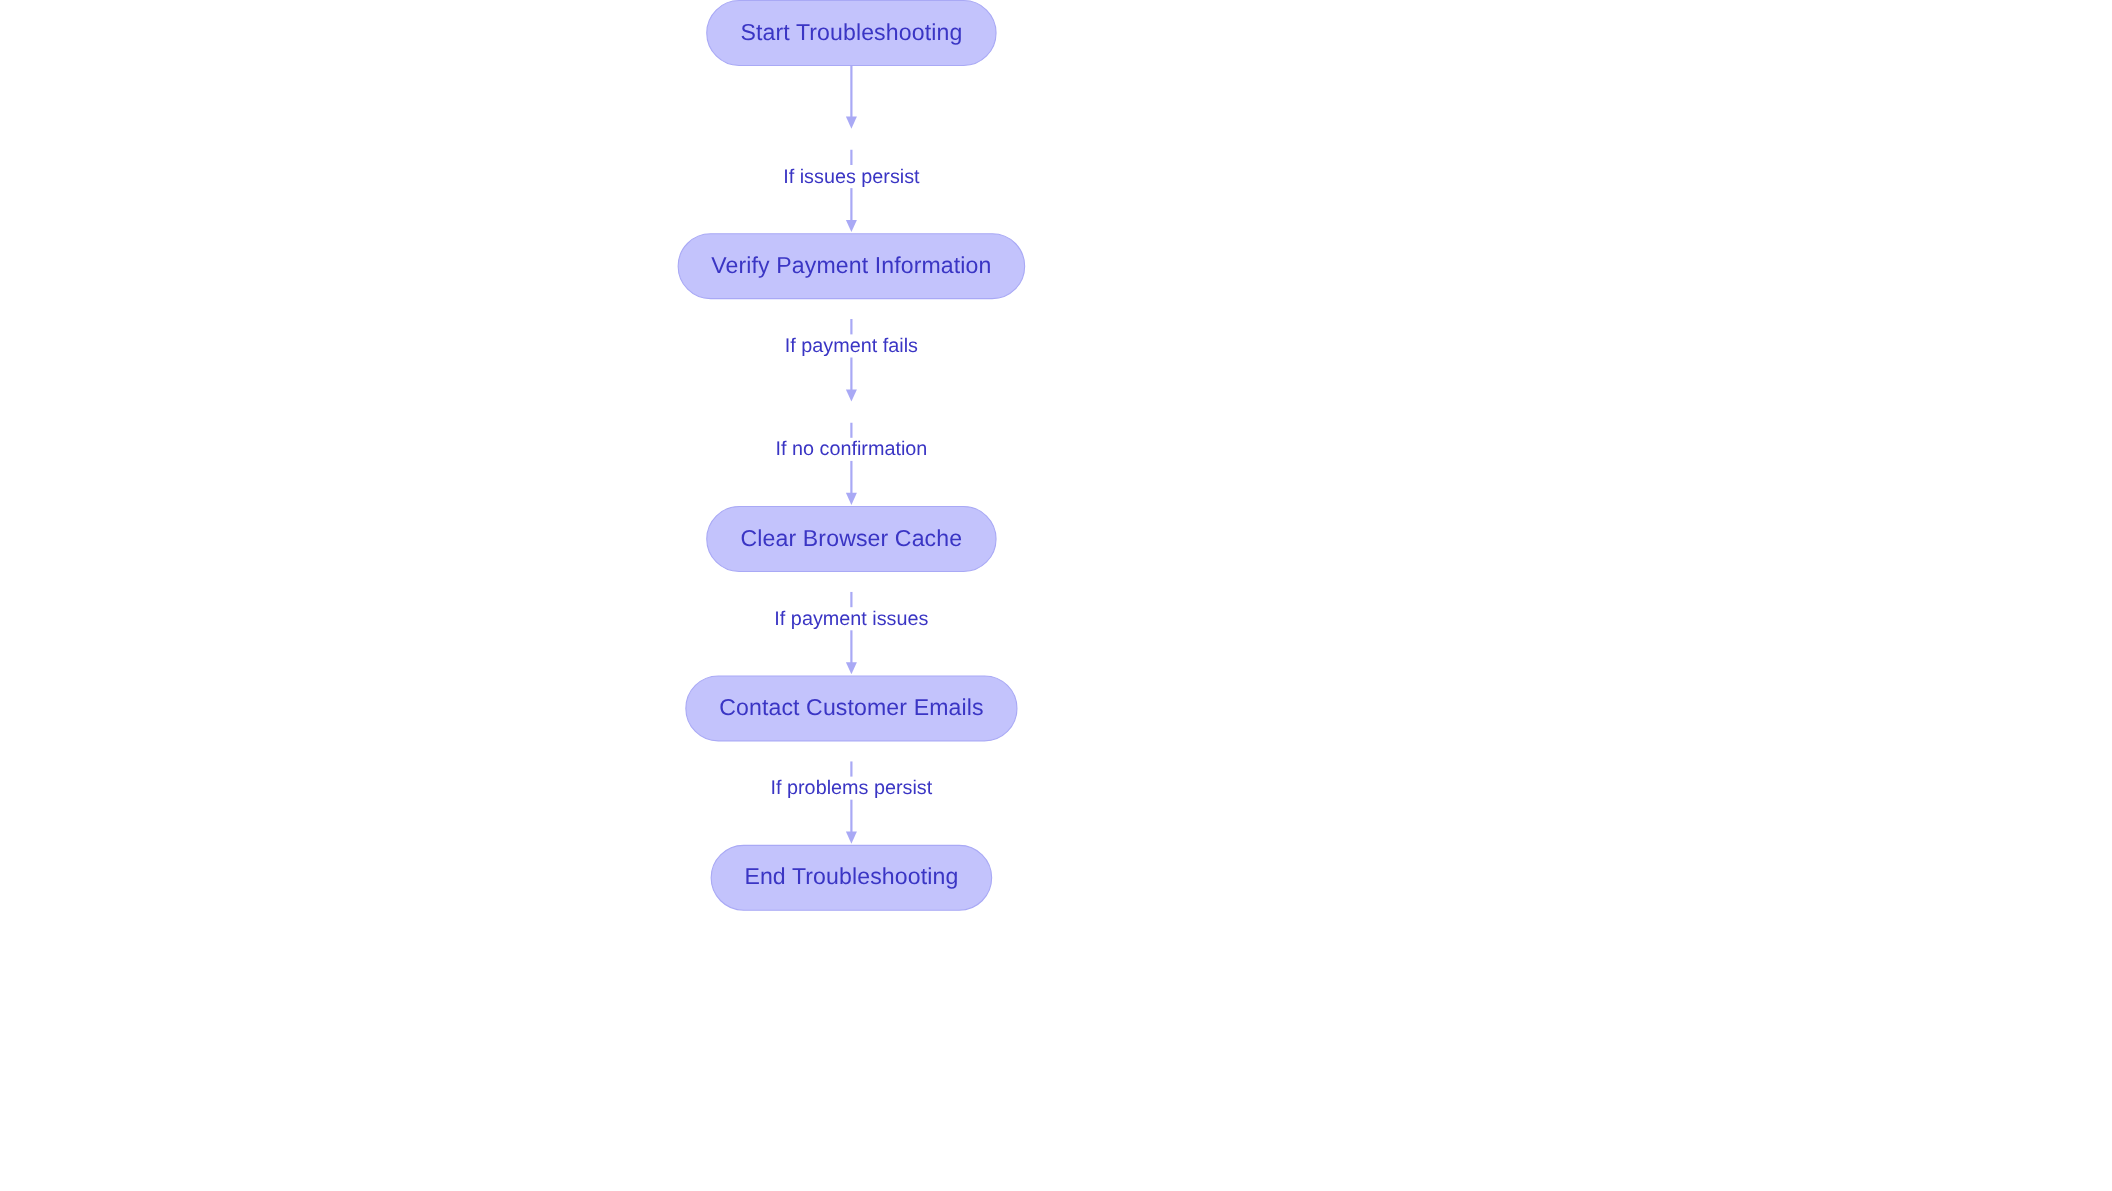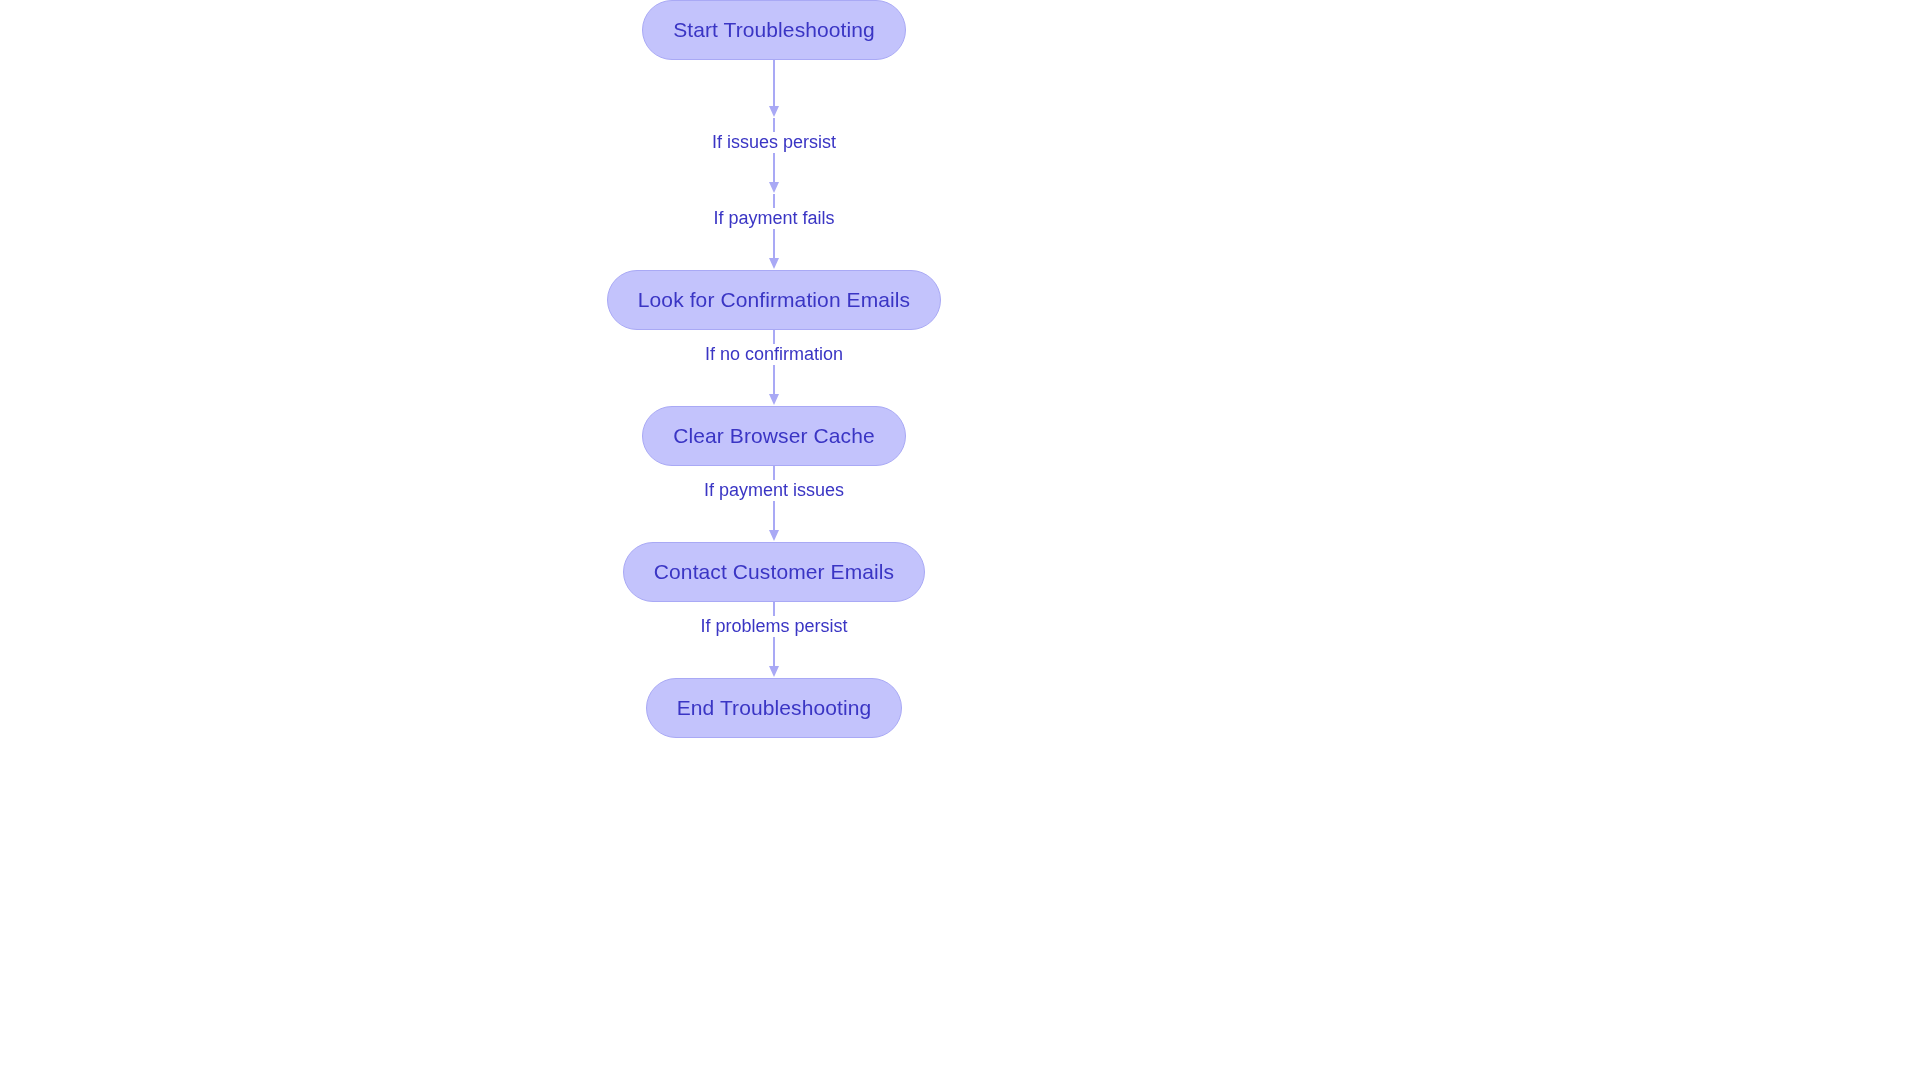--- a/index.html
+++ b/index.html
@@ -57,21 +57,21 @@
     position: absolute;
     left: 50%;
     transform: translateX(-50%);
     color: #3a35c4;
     font-size: 18px;
     white-space: nowrap;
     background: #ffffff;
     padding: 0 6px;
   }
   .conn-1 { height: 58px; }
-  .conn-n { height: 76px; }
+  .conn-n { height: 76px; margin-top: 18px; }
   .conn-n .edge-label { top: 14px; }
 </style>
 </head>
 <body>
 
 <div id="flowchart">
   <div class="flow-column">
 
     <div class="node">
       <span>Start Troubleshooting</span>
@@ -87,32 +87,32 @@
 
 
     <div class="connector conn-n">
       <svg width="20" height="76" viewBox="0 0 20 76">
         <line x1="10" y1="0" x2="10" y2="66" stroke="#a9a9f5" stroke-width="2"></line>
         <polygon points="10,75 5,64 15,64" fill="#a9a9f5"></polygon>
       </svg>
       <span class="edge-label">If issues persist</span>
     </div>
 
+    <div class="node">
+      <span>Verify Payment Information</span>
+    </div>
 
     <div class="connector conn-n">
       <svg width="20" height="76" viewBox="0 0 20 76">
         <line x1="10" y1="0" x2="10" y2="66" stroke="#a9a9f5" stroke-width="2"></line>
         <polygon points="10,75 5,64 15,64" fill="#a9a9f5"></polygon>
       </svg>
       <span class="edge-label">If payment fails</span>
     </div>
 
-    <div class="node">
-      <span>Look for Confirmation Emails</span>
-    </div>
 
     <div class="connector conn-n">
       <svg width="20" height="76" viewBox="0 0 20 76">
         <line x1="10" y1="0" x2="10" y2="66" stroke="#a9a9f5" stroke-width="2"></line>
         <polygon points="10,75 5,64 15,64" fill="#a9a9f5"></polygon>
       </svg>
       <span class="edge-label">If no confirmation</span>
     </div>
 
     <div class="node">

